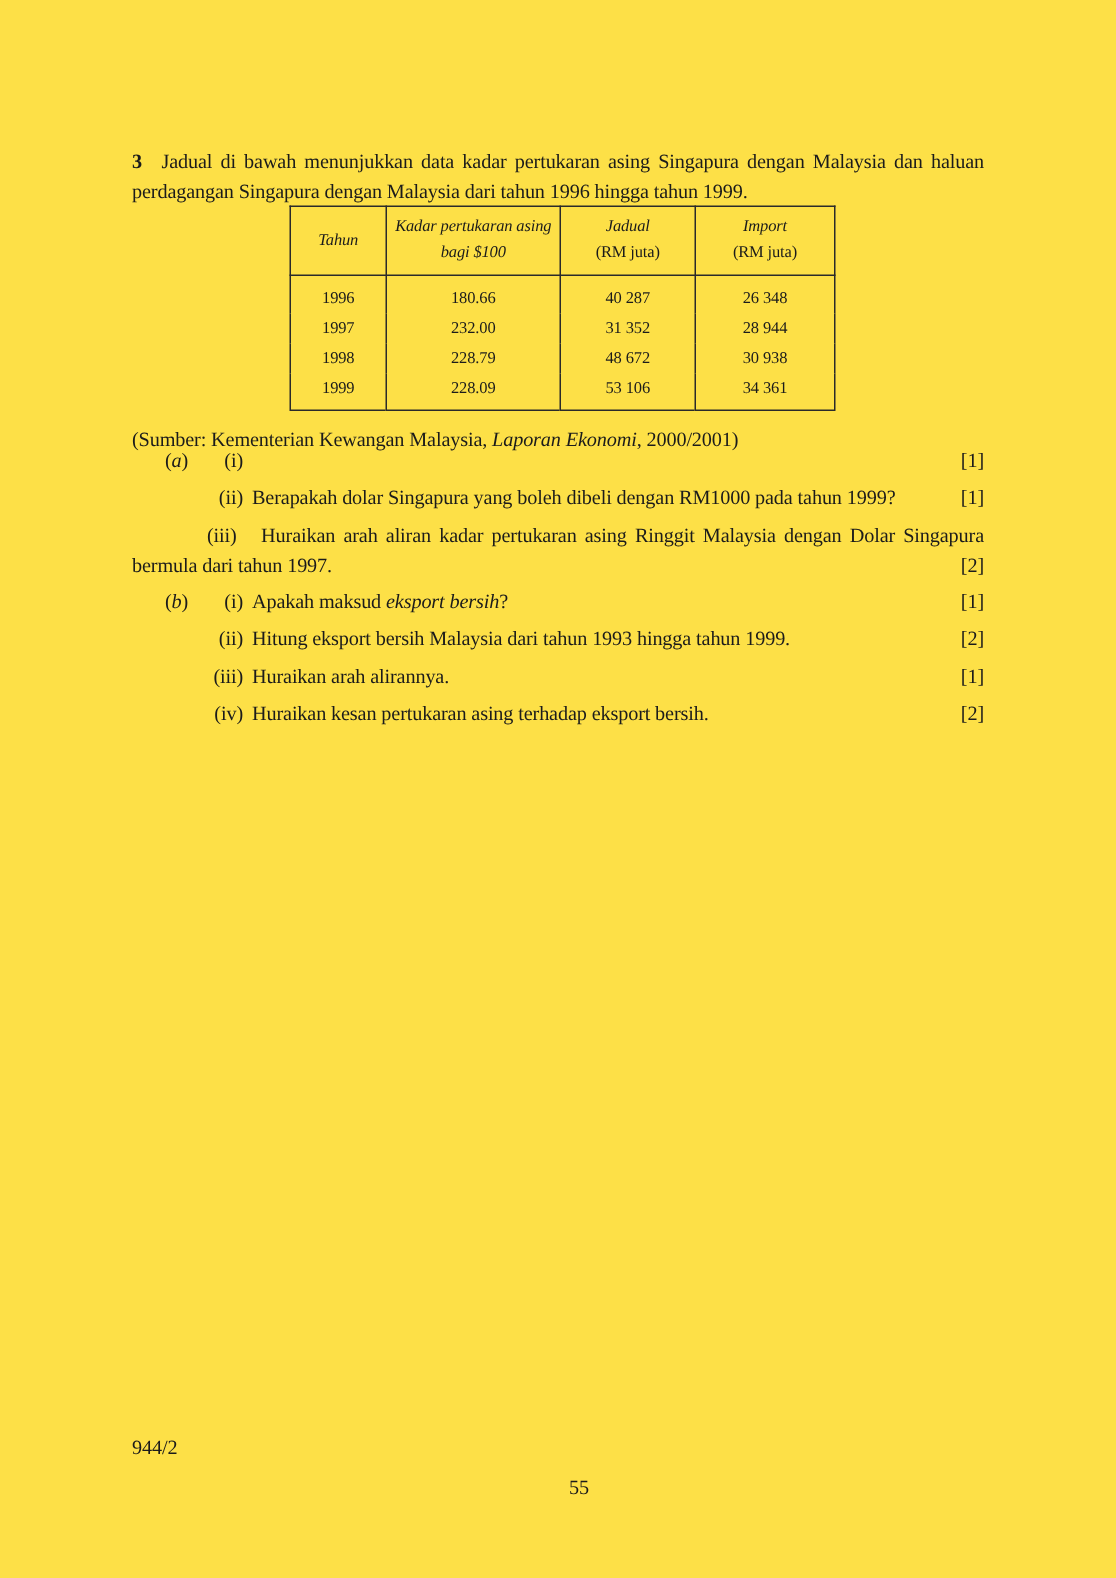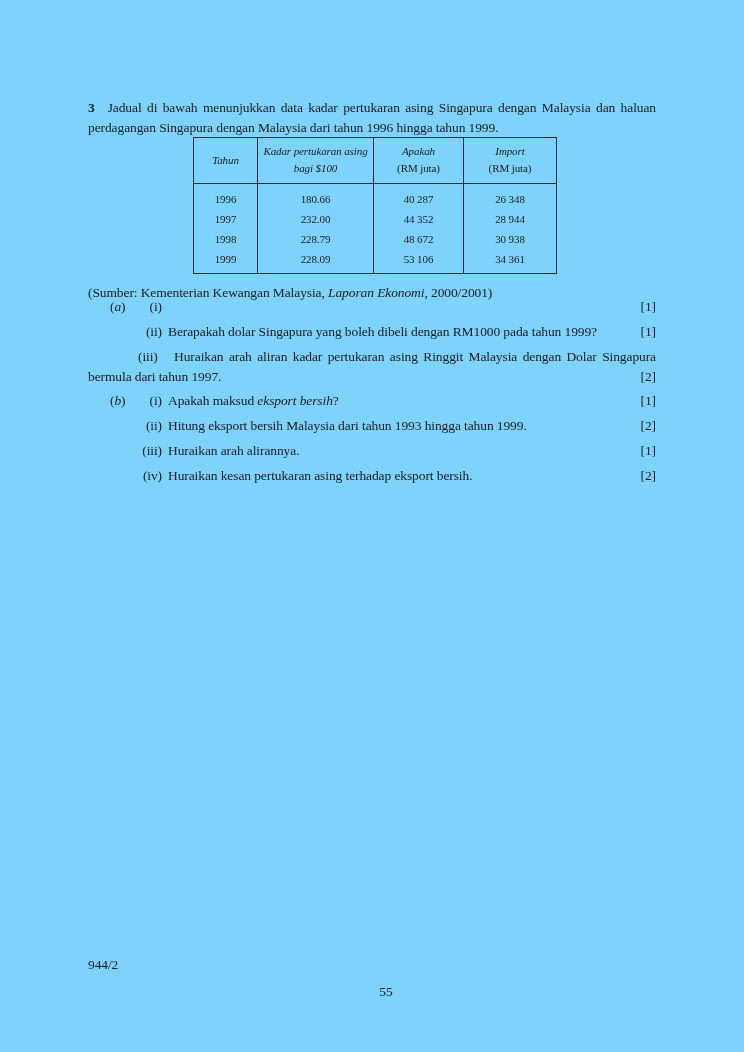--- a/index.html
+++ b/index.html
@@ -1,21 +1,21 @@
 <!DOCTYPE html>
 <html><head>
 <meta charset="utf-8">
 <style>
   html, body { margin: 0; padding: 0; background: #e8e8e8; }
   .page {
     position: relative;
     width: 744px;
     height: 1052px;
     margin: 0 auto;
-    background: #7dd3fc;
+    background: #fde047;
     color: #1b1b1b;
     font-family: "Liberation Serif", "DejaVu Serif", serif;
     font-size: 13.5px;
     line-height: 20px;
     letter-spacing: -0.1px;
     overflow: hidden;
     text-decoration: underline;
   }
 
   
@@ -100,40 +100,40 @@
       </colgroup>
     <thead>
       <tr>
           <th>
             <div class="h-main">Tahun</div>
           </th>
           <th>
             <div class="h-main">Kadar pertukaran asing bagi $100</div>
           </th>
           <th>
-            <div class="h-main">Apakah</div>
+            <div class="h-main">Jadual</div>
             <div class="h-sub">(RM juta)</div>
           </th>
           <th>
             <div class="h-main">Import</div>
             <div class="h-sub">(RM juta)</div>
           </th>
         </tr>
     </thead>
     <tbody>
         <tr>
           <td>1996</td>
           <td>180.66</td>
           <td>40 287</td>
           <td>26 348</td>
         </tr>
         <tr>
           <td>1997</td>
           <td>232.00</td>
-          <td>44 352</td>
+          <td>31 352</td>
           <td>28 944</td>
         </tr>
         <tr>
           <td>1998</td>
           <td>228.79</td>
           <td>48 672</td>
           <td>30 938</td>
         </tr>
         <tr>
           <td>1999</td>

